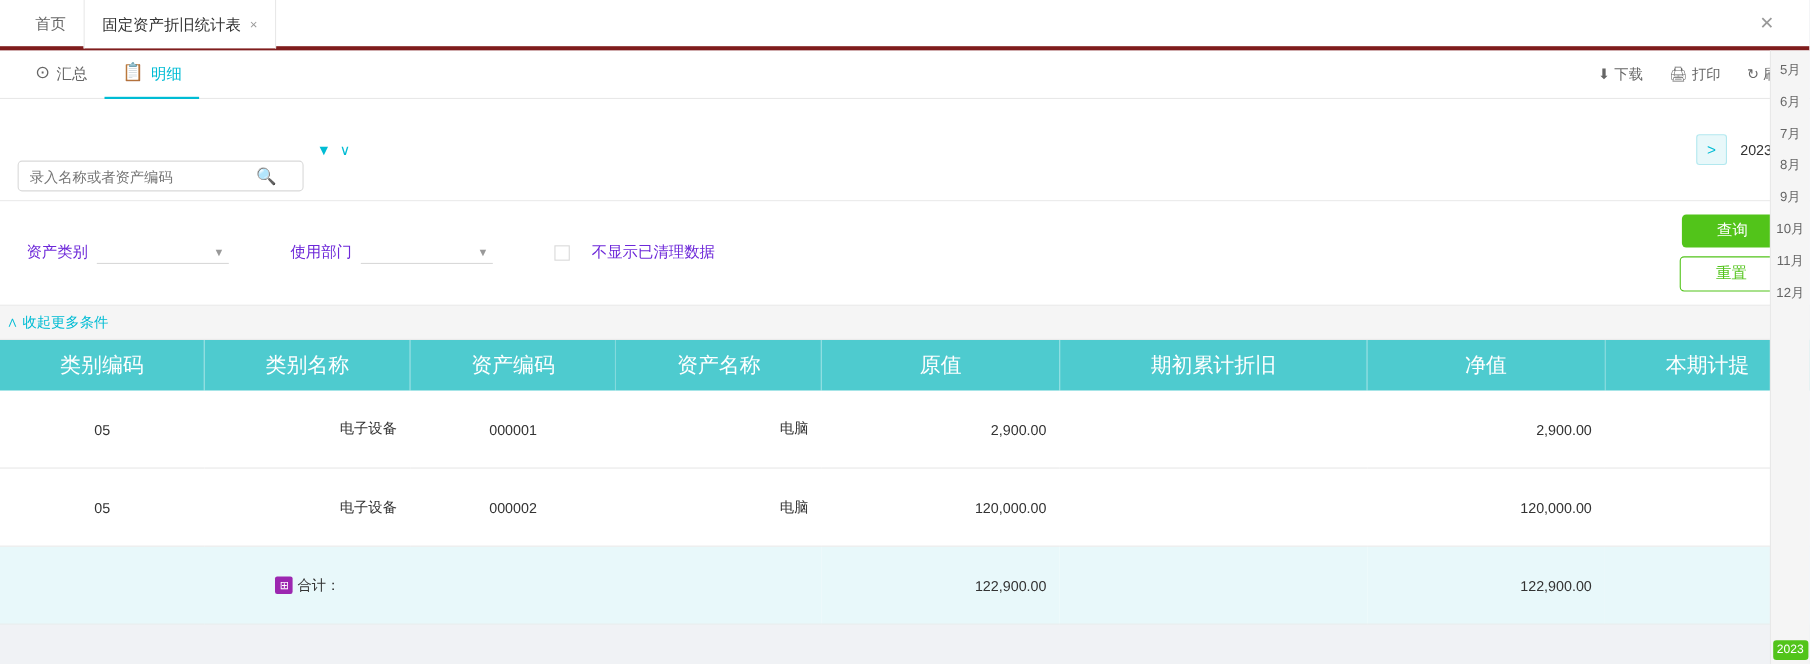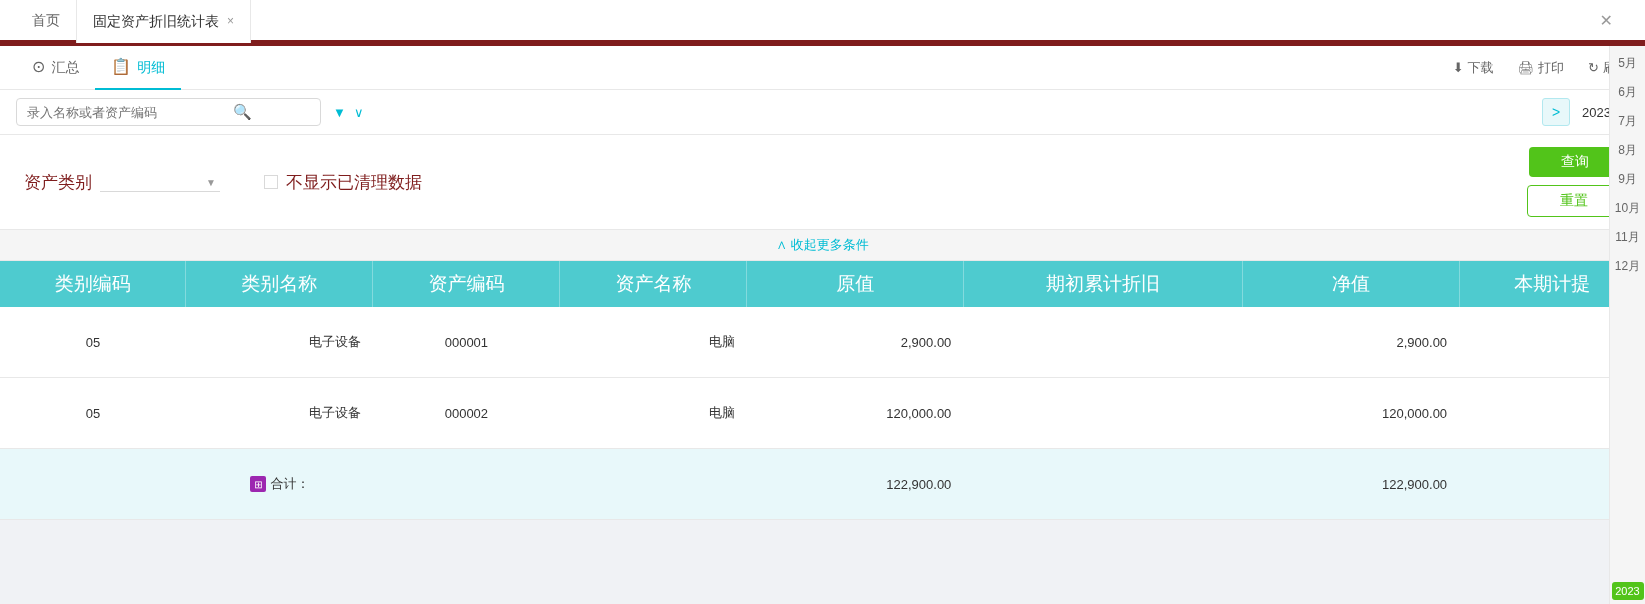--- a/index.html
+++ b/index.html
@@ -13,21 +13,21 @@
       overflow: hidden;
       position: relative;
     }
 
     
     .top-nav {
       display: flex;
       align-items: center;
       background: #fff;
       height: 46px;
-      border-bottom: 6px solid #7f1d1d;
+      border-bottom: 4px solid #7f1d1d;
       padding: 0 16px;
       gap: 0;
     }
     .nav-home {
       color: #666;
       font-size: 14px;
       cursor: pointer;
       padding: 0 16px;
       height: 46px;
       line-height: 46px;
@@ -111,22 +111,23 @@
       display: flex;
       align-items: center;
       gap: 12px;
       border-bottom: 1px solid #e8e8e8;
     }
     .search-input-wrap {
       display: flex;
       border: 1px solid #d9d9d9;
       border-radius: 4px;
       padding: 4px 10px;
-      width: 305px;
-      background: #fff;
+      width: 260px;
+      background: #fff;
+      margin-top: 48px;
     }
     .search-input {
       border: none;
       outline: none;
       font-size: 13px;
       color: #999;
       width: 200px;
       background: transparent;
     }
     .search-icon-btn {
@@ -175,22 +176,22 @@
       gap: 40px;
       flex-wrap: wrap;
     }
     .filter-field {
       display: flex;
       align-items: center;
       gap: 8px;
       min-width: 200px;
     }
     .filter-label {
-      color: #7f1d1d;
-      font-size: 17px;
+      color: #6d28d9;
+      font-size: 14px;
       white-space: nowrap;
     }
     .filter-select {
       border: none;
       border-bottom: 1px solid #d9d9d9;
       outline: none;
       padding: 2px 24px 2px 4px;
       font-size: 13px;
       color: #333;
       background: transparent;
@@ -208,21 +209,21 @@
       content: '▼';
       position: absolute;
       right: 4px;
       font-size: 10px;
       color: #999;
       pointer-events: none;
     }
     .checkbox-wrap {
       display: flex;
       align-items: center;
-      gap: 8px;
+      gap: 20px;
     }
     .filter-checkbox {
       width: 14px;
       height: 14px;
       border: 1px solid #d9d9d9;
       background: #fff;
       cursor: pointer;
     }
     .filter-actions {
       margin-left: auto;
@@ -248,21 +249,20 @@
       padding: 6px 32px;
       border-radius: 4px;
       cursor: pointer;
       font-size: 14px;
       min-width: 90px;
     }
 
     
     .collapse-bar {
       background: #f5f5f5;
-      text-align: center;
       padding: 6px;
       cursor: pointer;
       color: #00bcd4;
       font-size: 13px;
       border-bottom: 1px solid #e8e8e8;
     }
 
     
     .table-wrap {
       background: #fff;
@@ -411,20 +411,28 @@
   <div class="right-arrow-btn">
     <span>&gt;</span>
   </div>
   <span class="date-display">2023.01</span>
 </div>
 
 <div class="filter-panel">
   <div class="filter-row">
     <div class="filter-field">
       <span class="filter-label">资产类别</span>
+      <div class="filter-select-wrap">
+        <select class="filter-select">
+          <option value=""></option>
+        </select>
+      </div>
+    </div>
+    <div class="filter-field">
+      <span class="filter-label">使用部门</span>
       <div class="filter-select-wrap">
         <select class="filter-select">
           <option value=""></option>
         </select>
       </div>
     </div>
     <div class="checkbox-wrap">
       <div class="filter-checkbox"></div>
       <span class="filter-label">不显示已清理数据</span>
     </div>

